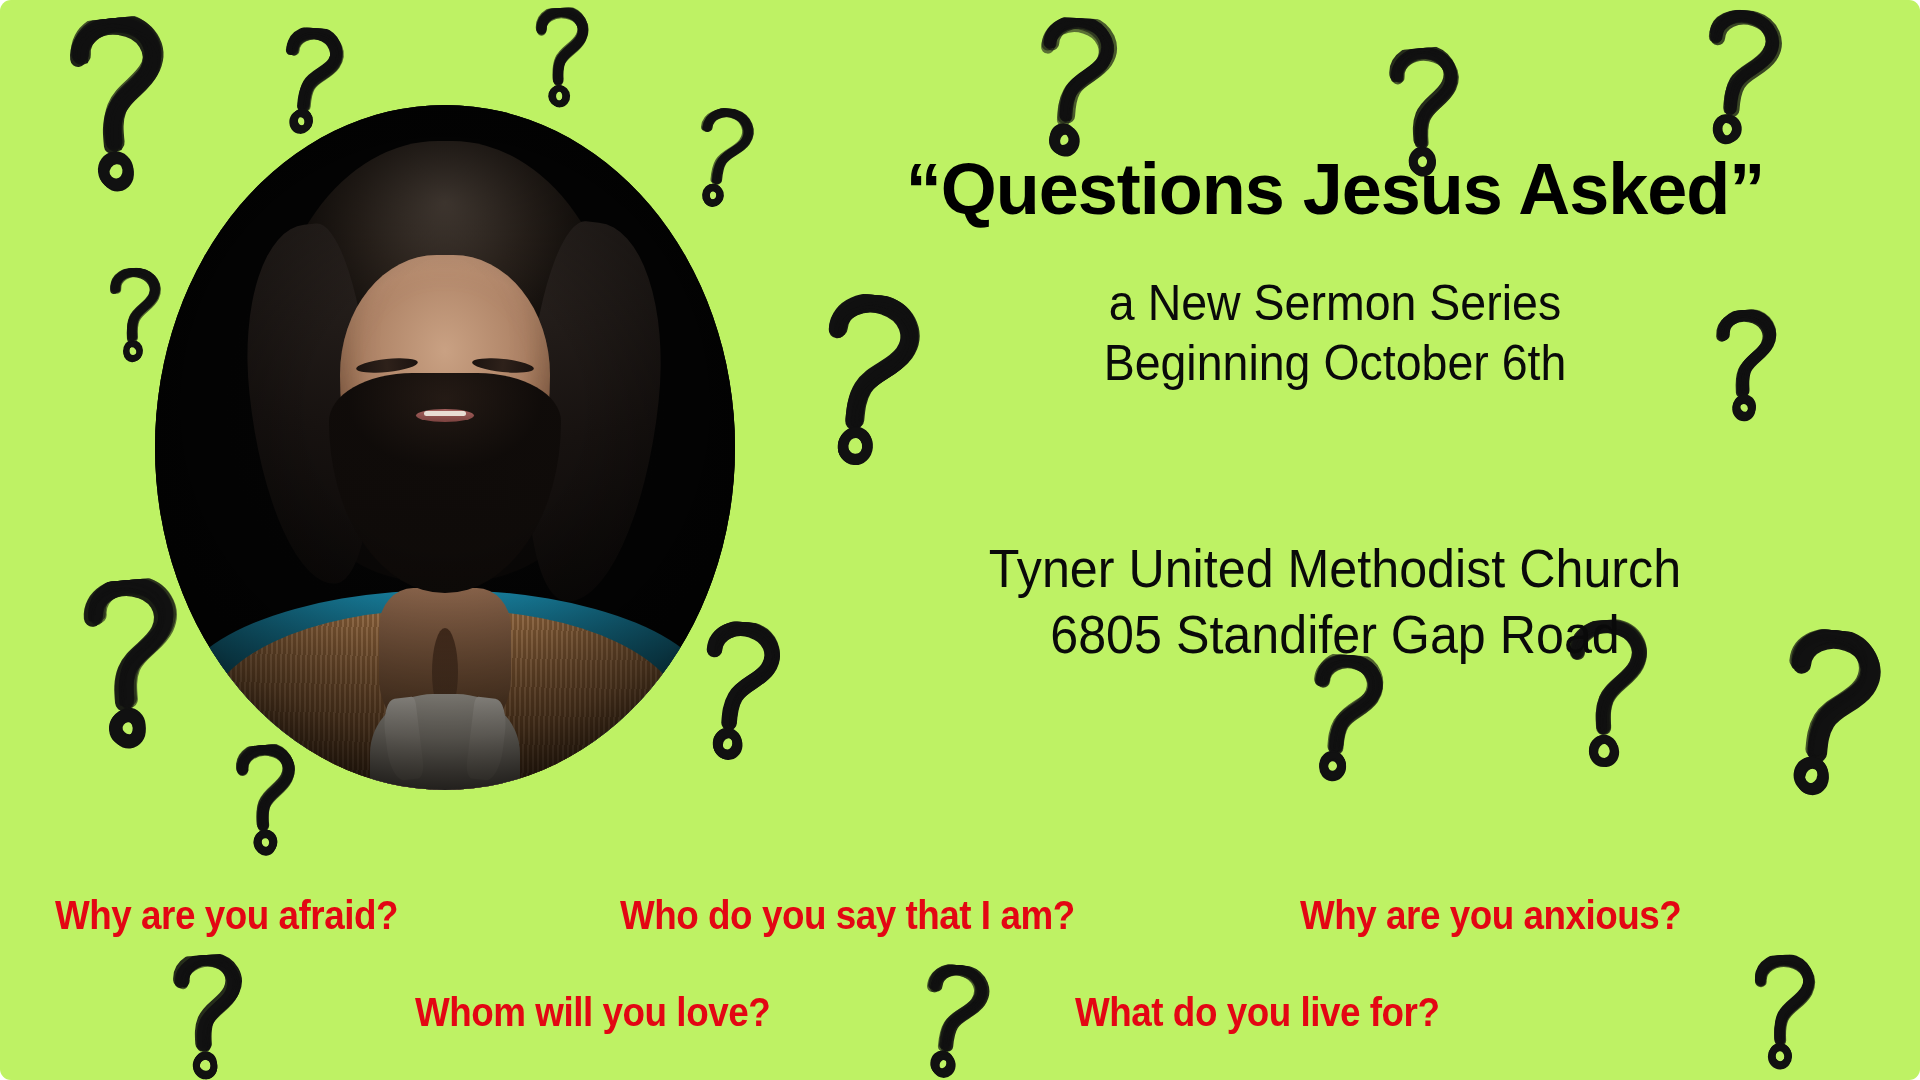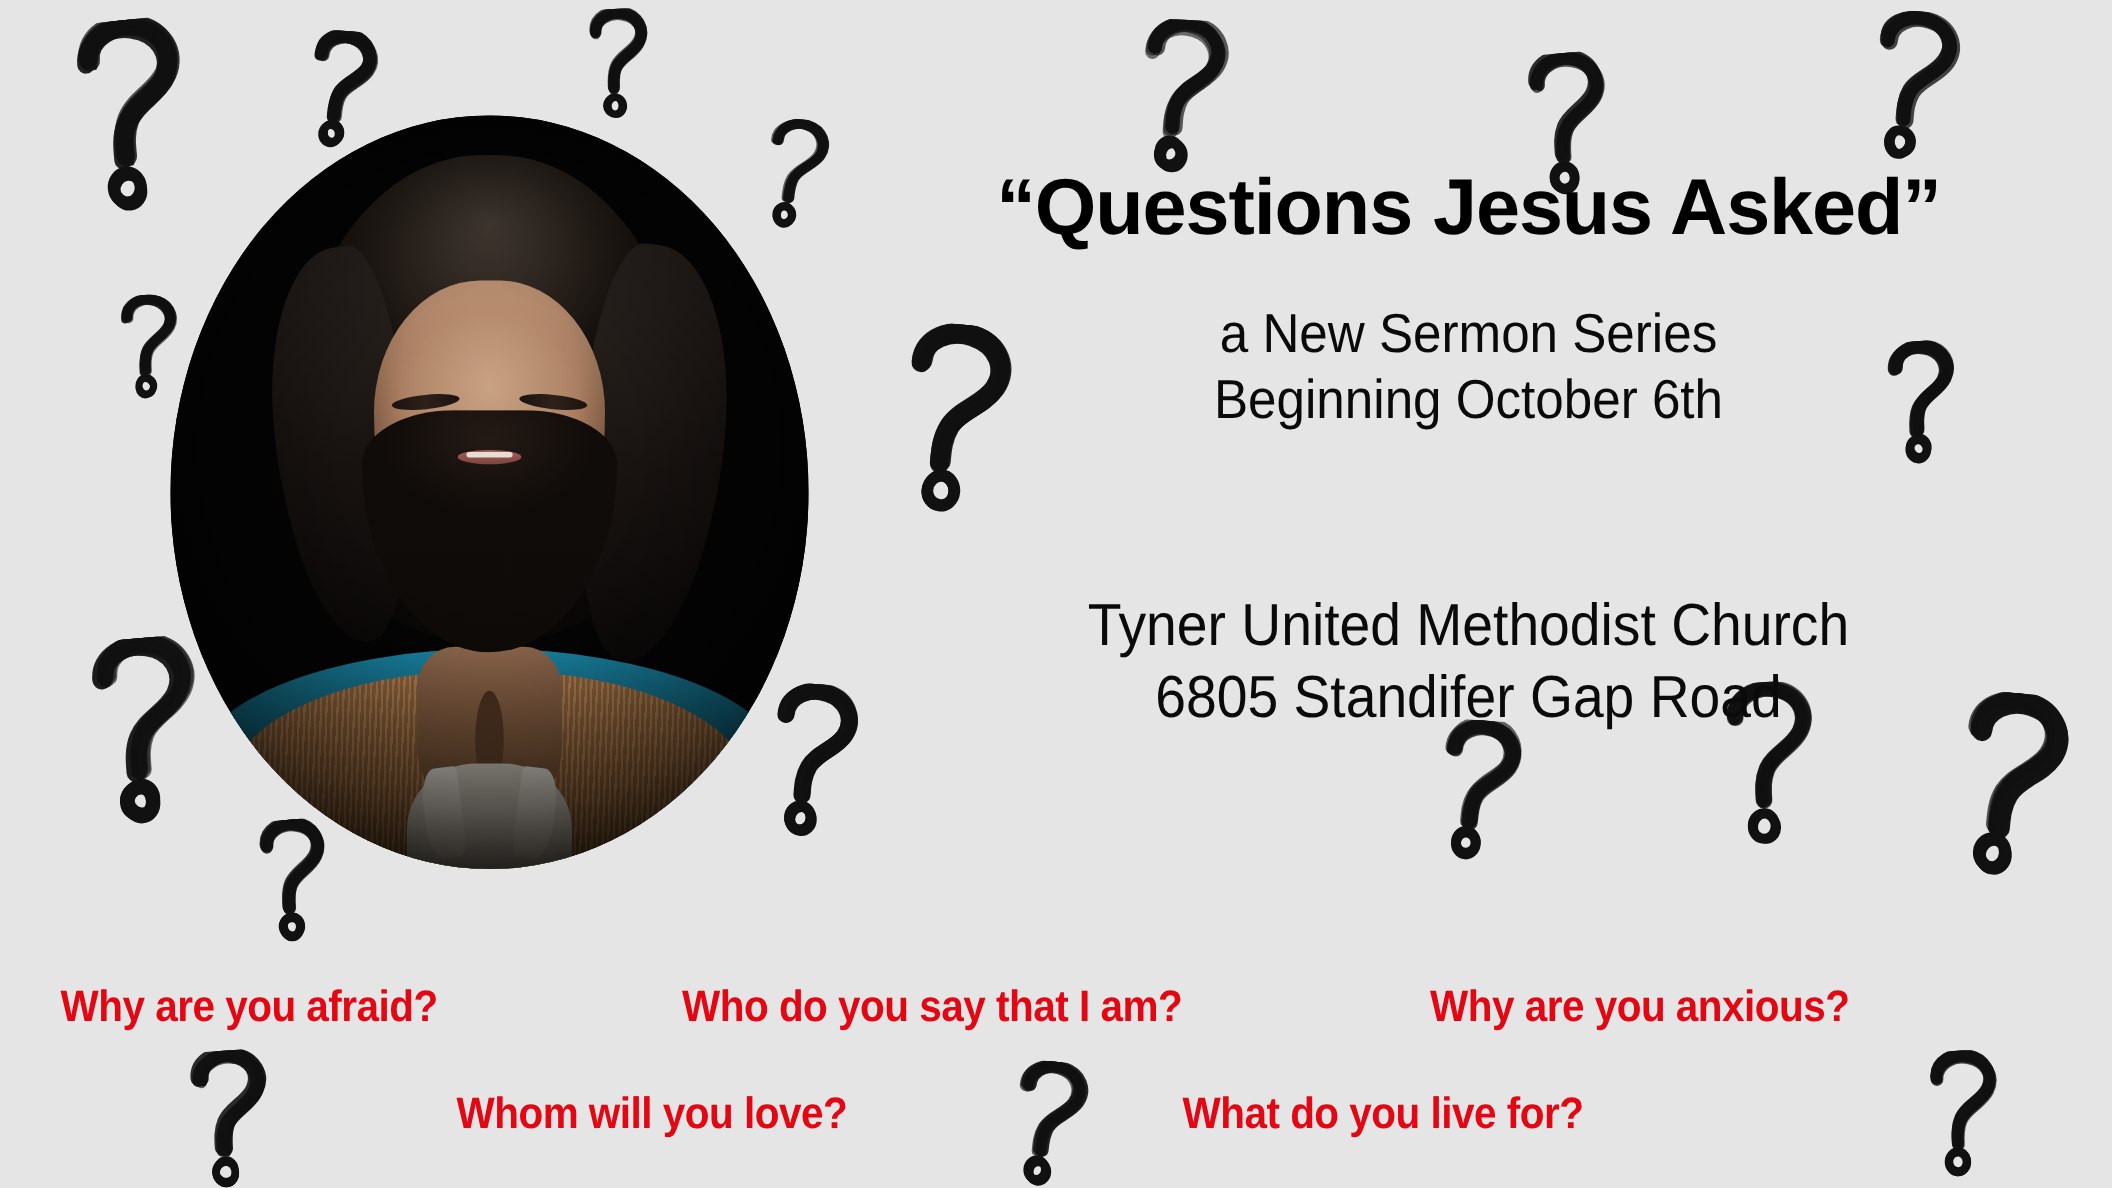--- a/index.html
+++ b/index.html
@@ -1,17 +1,17 @@
 <!DOCTYPE html>
 <html><head>
 <meta charset="utf-8">
 <style>
   html,body{margin:0;padding:0;background:#fff;}
   body{width:1920px;height:1080px;overflow:hidden;font-family:"Liberation Sans",sans-serif;}
-  #stage{position:relative;width:1920px;height:1080px;background:#e5e5e5;overflow:hidden;}
+  #stage{position:relative;width:1920px;height:1080px;background:#bef264;overflow:hidden;border-radius:11px;}
 
   
   #portrait{
     position:absolute;
     left:155px; top:105px;
     width:580px; height:685px;
     border-radius:50% / 50%;
     overflow:hidden;
     background:#050505;
   }

